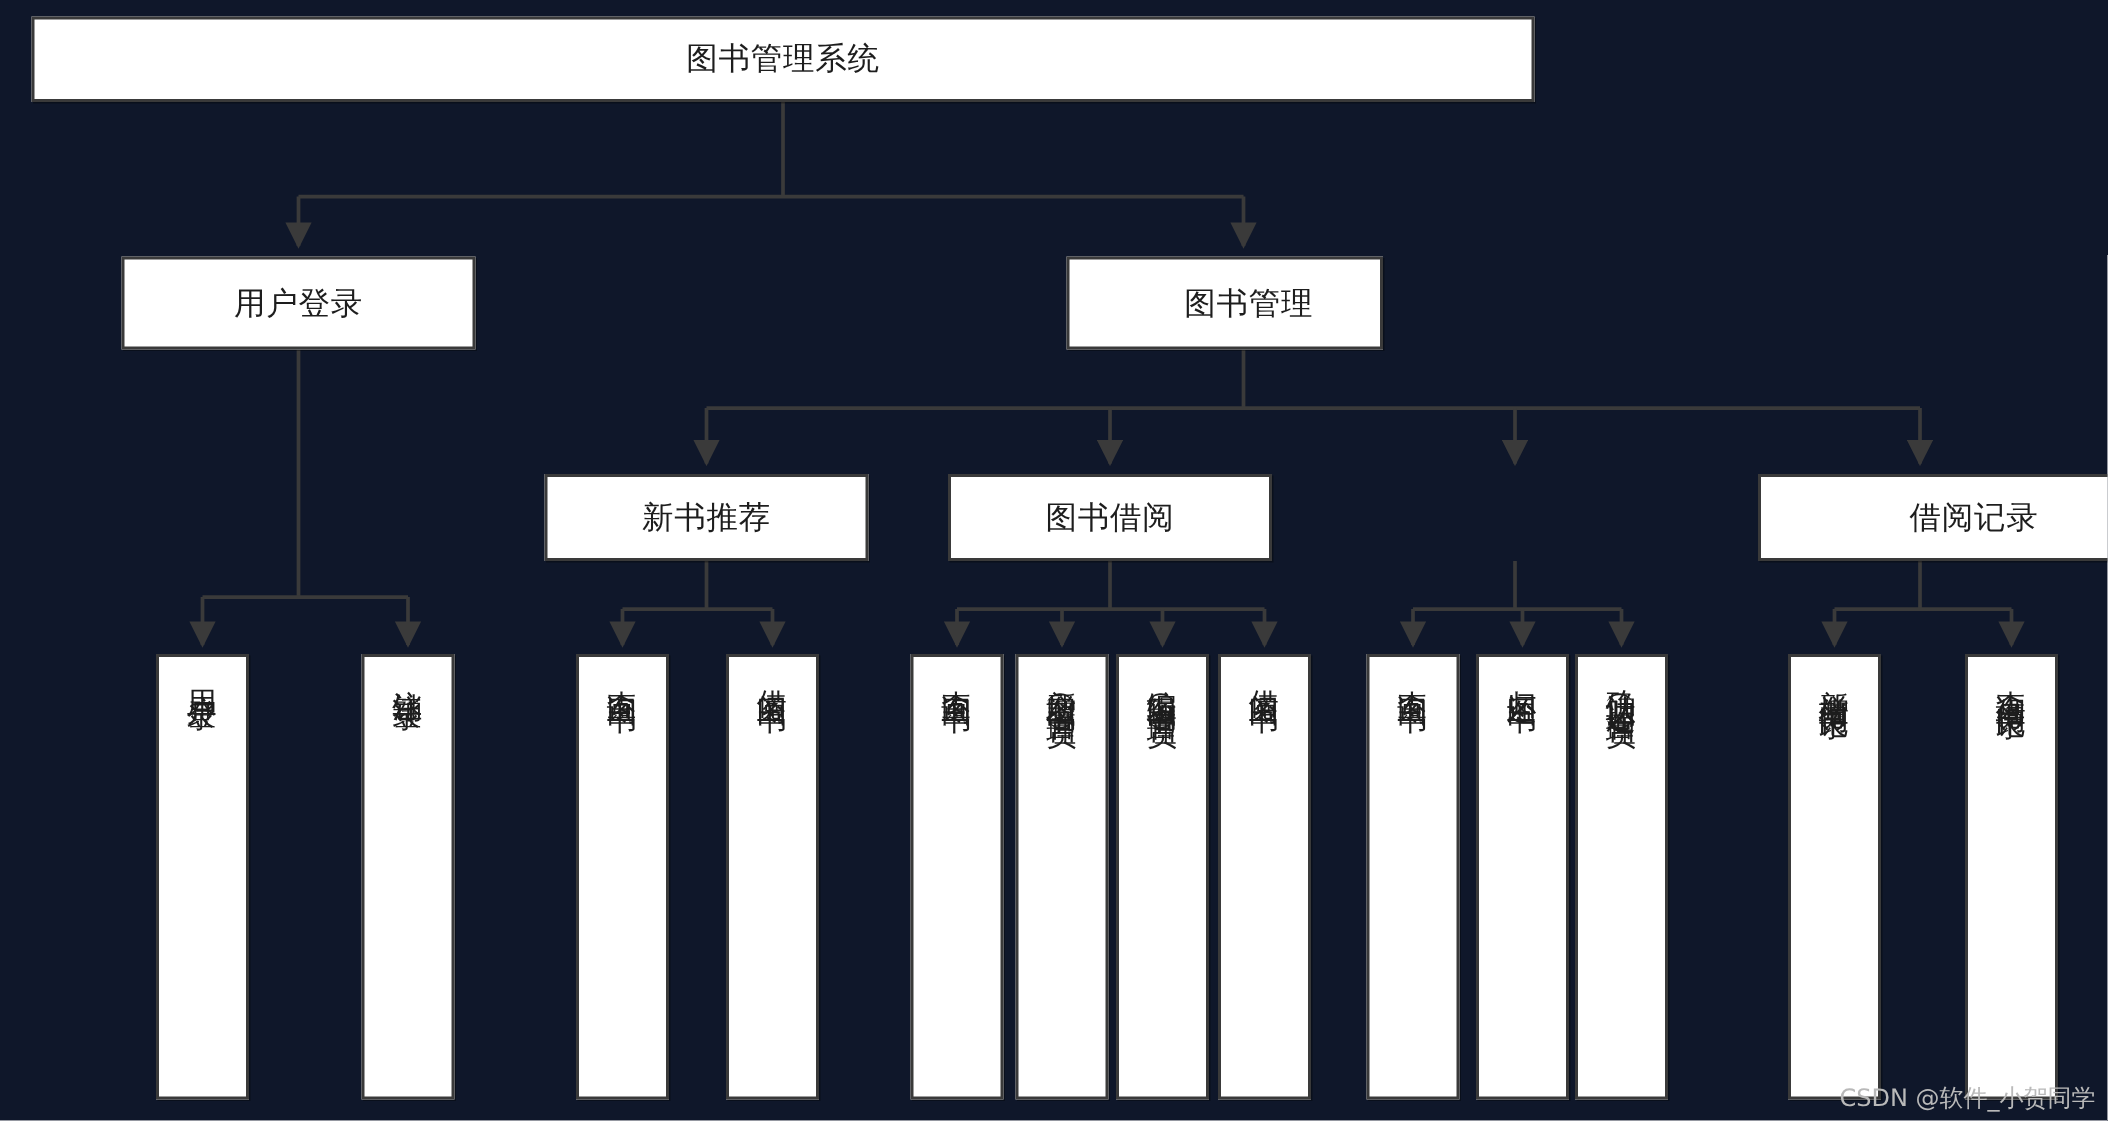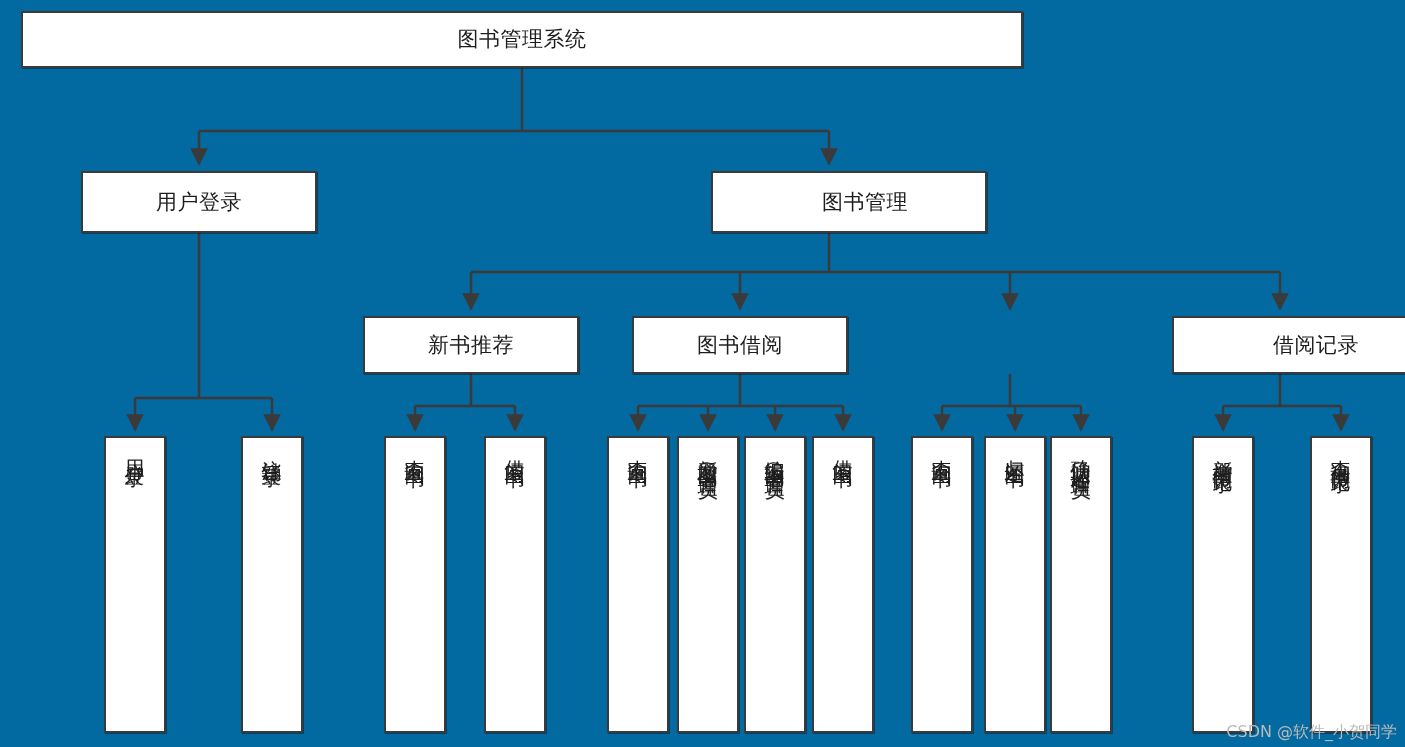--- a/index.html
+++ b/index.html
@@ -10,21 +10,21 @@
   body {
     width: 1405px;
     height: 747px;
     font-family: "DejaVu Sans", "Liberation Sans", sans-serif;
     overflow: hidden;
   }
   #diagram-root {
     position: relative;
     width: 1405px;
     height: 747px;
-    background: #0369a1;
+    background: #0f172a;
   }
   svg.diagram-canvas {
     position: absolute;
     left: 0;
     top: 0;
     width: 1405px;
     height: 747px;
   }
   .node-box {
     position: absolute;
@@ -125,21 +125,21 @@
   </svg>
 
   <div class="node-box" style="left:21px; top:11px; width:1002px; height:57px;">
     <span class="node-label">图书管理系统</span>
   </div>
 
   <div class="node-box" style="left:81px; top:171px; width:236px; height:62px;">
     <span class="node-label">用户登录</span>
   </div>
 
-  <div class="node-box" style="left:711px; top:171px; width:276px; height:62px;padding-left:32px;">
+  <div class="node-box" style="left:711px; top:171px; width:211px; height:62px;padding-left:32px;">
     <span class="node-label">图书管理</span>
   </div>
 
   <div class="node-box" style="left:632px; top:316px; width:216px; height:58px;">
     <span class="node-label">图书借阅</span>
   </div>
 
   <div class="node-box" style="left:363px; top:316px; width:216px; height:58px;">
     <span class="node-label">新书推荐</span>
   </div>

